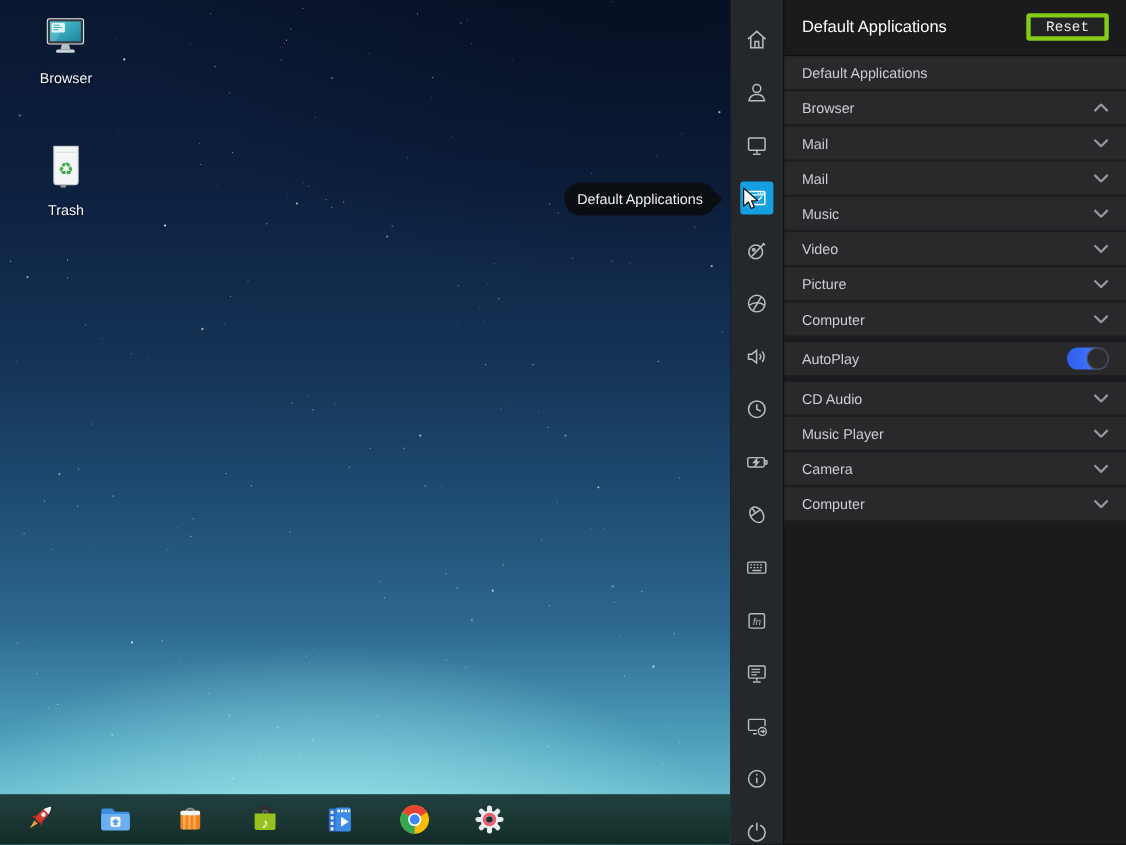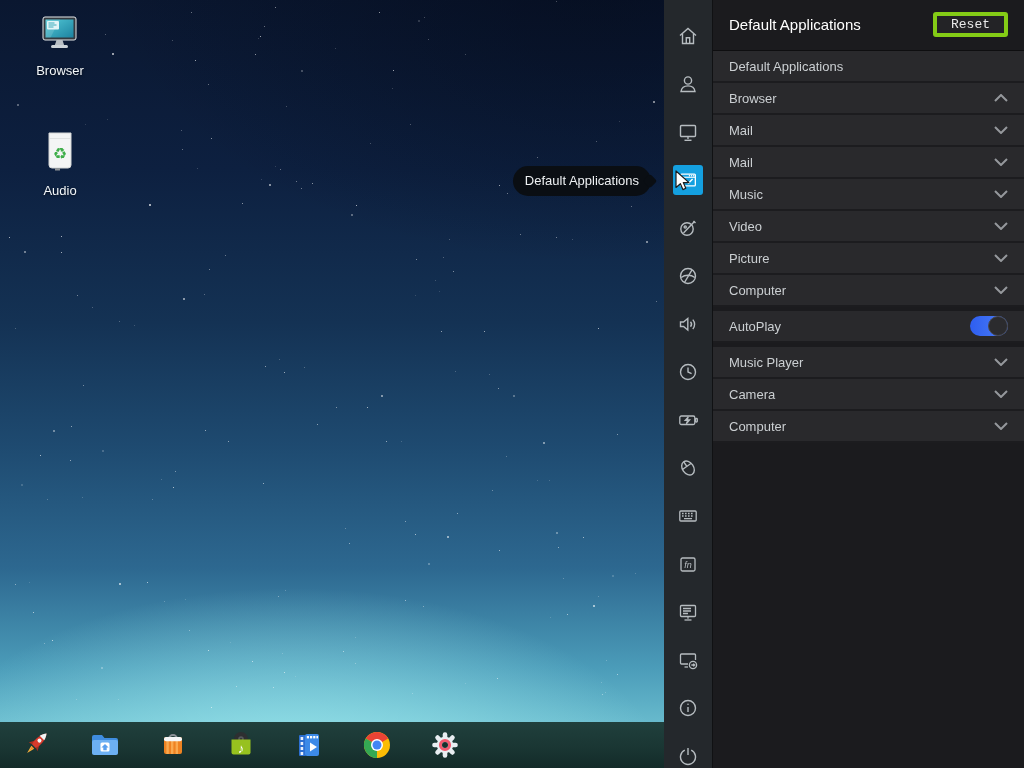--- a/index.html
+++ b/index.html
@@ -257,21 +257,21 @@
       <span class="lbl">Browser</span>
     </div>
 
     <div class="desk-icon" style="left:17px;top:132px;">
       <svg width="40" height="44" viewBox="0 0 40 44">
         <path d="M9 1 h22 v32 q0 3 -3 3 H12 q-3 0 -3 -3 Z" fill="#f4f5f5" stroke="#d4d6d6" stroke-width="1"></path>
         <line x1="9" y1="6.5" x2="31" y2="6.5" stroke="#e0e2e2" stroke-width="1"></line>
         <text x="20" y="27" font-size="16" text-anchor="middle" fill="#3fae4a">♻</text>
         <rect x="15" y="36" width="5" height="2.5" fill="#8d9296"></rect>
       </svg>
-      <span class="lbl">Audio</span>
+      <span class="lbl">Trash</span>
     </div>
 
     <div class="tooltip">
       <span>Default Applications</span>
     </div>
 
     <div class="dock">
 
       <svg class="dock-item" viewBox="0 0 32 32">
         <g transform="rotate(45 16 14)">
@@ -539,20 +539,26 @@
       <div class="prow">
         <span>AutoPlay</span>
         <div class="toggle on">
             <div class="knob"></div>
           </div>
       </div>
     </div>
 
     <div class="pgroup">
       <div class="prow">
+        <span>CD Audio</span>
+        <svg class="chev" width="14" height="8" viewBox="0 0 14 8">
+            <polyline points="1,1 7,7 13,1" fill="none" stroke="#95989c" stroke-width="2"></polyline>
+          </svg>
+      </div>
+      <div class="prow">
         <span>Music Player</span>
         <svg class="chev" width="14" height="8" viewBox="0 0 14 8">
             <polyline points="1,1 7,7 13,1" fill="none" stroke="#95989c" stroke-width="2"></polyline>
           </svg>
       </div>
       <div class="prow">
         <span>Camera</span>
         <svg class="chev" width="14" height="8" viewBox="0 0 14 8">
             <polyline points="1,1 7,7 13,1" fill="none" stroke="#95989c" stroke-width="2"></polyline>
           </svg>

